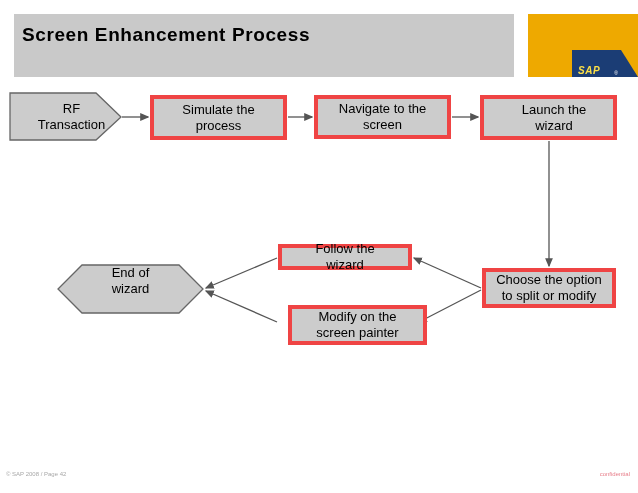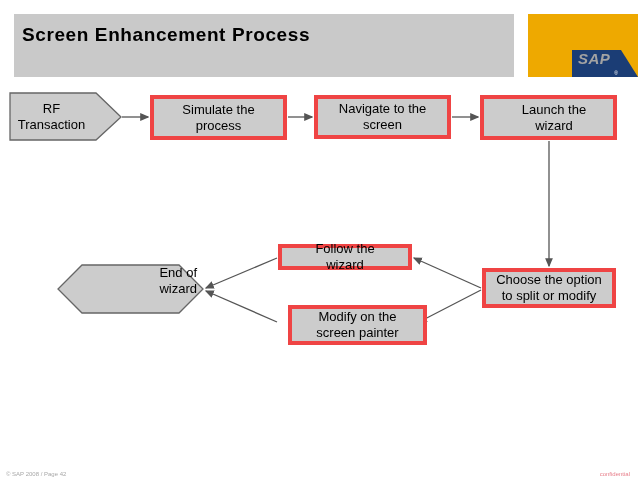--- a/index.html
+++ b/index.html
@@ -62,23 +62,23 @@
     right: 0;
     top: 0;
     width: 0;
     height: 0;
     border-top: 27px solid #eea900;
     border-left: 17px solid transparent;
   }
   .sap-logo .wordmark {
     position: absolute;
     left: 6px;
-    top: 0;
-    color: #a3a3a3;
-    font-size: 15px;
+    top: 12px;
+    color: #fde047;
+    font-size: 10px;
     font-weight: bold;
     font-style: italic;
     letter-spacing: 0.5px;
     line-height: 18px;
   }
   .sap-logo .reg {
     position: absolute;
     right: 20px;
     bottom: 1px;
     color: #ffffff;
@@ -180,21 +180,21 @@
         <line x1="481" y1="290" x2="419" y2="322"></line>
         <line x1="277" y1="258" x2="206" y2="288"></line>
         <line x1="277" y1="322" x2="206" y2="291"></line>
       </g>
       <g fill="#cccccc" stroke="#666666" stroke-width="1.3">
         <polygon points="10,93 96,93 121,117 96,140 10,140"></polygon>
         <polygon points="82,265 179,265 203,289 179,313 82,313 58,289"></polygon>
       </g>
     </svg>
 
-    <div class="node shape-pentagon" style="left:4px;  top:93px;  width:111px; height:47px;align-items:center;">
+    <div class="node shape-pentagon" style="left:24px;  top:93px;  width:111px; height:47px;align-items:center;">
       <span class="label">RF<br>Transaction</span>
     </div>
 
     <div class="node shape-rect" style="left:150px; top:95px;  width:137px; height:45px;">
       <span class="label">Simulate the<br>process</span>
     </div>
 
     <div class="node shape-rect" style="left:314px; top:95px;  width:137px; height:44px;">
       <span class="label">Navigate to the<br>screen</span>
     </div>
@@ -208,21 +208,21 @@
     </div>
 
     <div class="node shape-rect" style="left:278px; top:244px; width:134px; height:26px;">
       <span class="label">Follow the<br>wizard</span>
     </div>
 
     <div class="node shape-rect" style="left:278px; top:305px; width:139px; height:40px;margin-left:10px;">
       <span class="label">Modify on the<br>screen painter</span>
     </div>
 
-    <div class="node shape-hexagon" style="left:58px;  top:265px; width:145px; height:31px;justify-content:flex-end;">
+    <div class="node shape-hexagon" style="left:58px;  top:265px; width:145px; height:31px;">
       <span class="label">End of<br>wizard</span>
     </div>
   </div>
 
   <div class="footer-rule"></div>
   <div class="footer-left">© SAP 2008 / Page 42</div>
   <div class="footer-right">confidential</div>
 
 </div>
 

